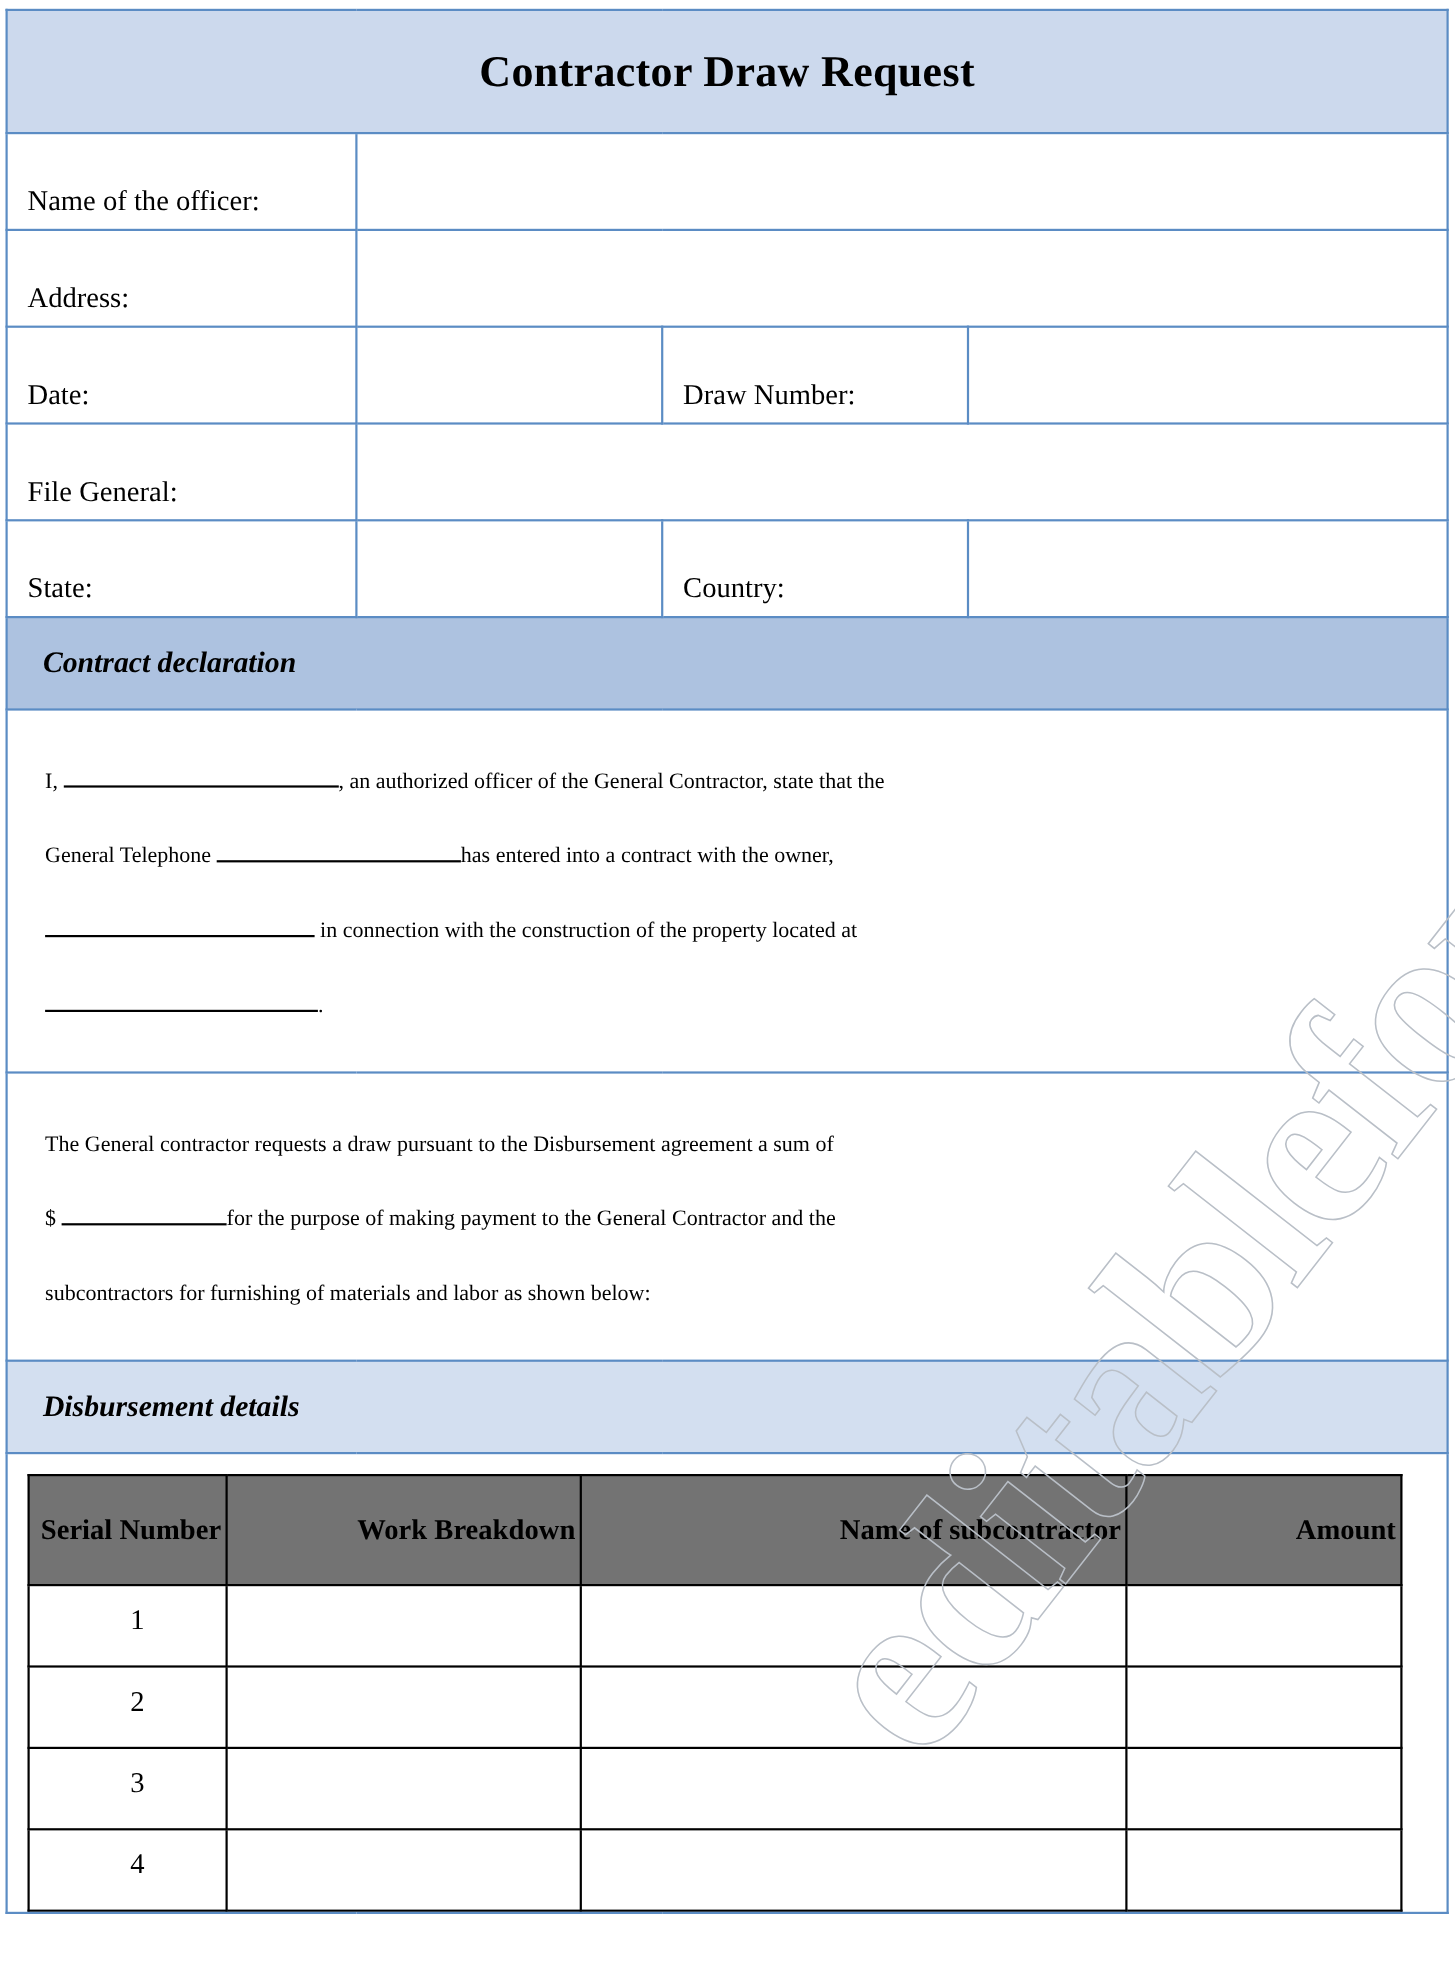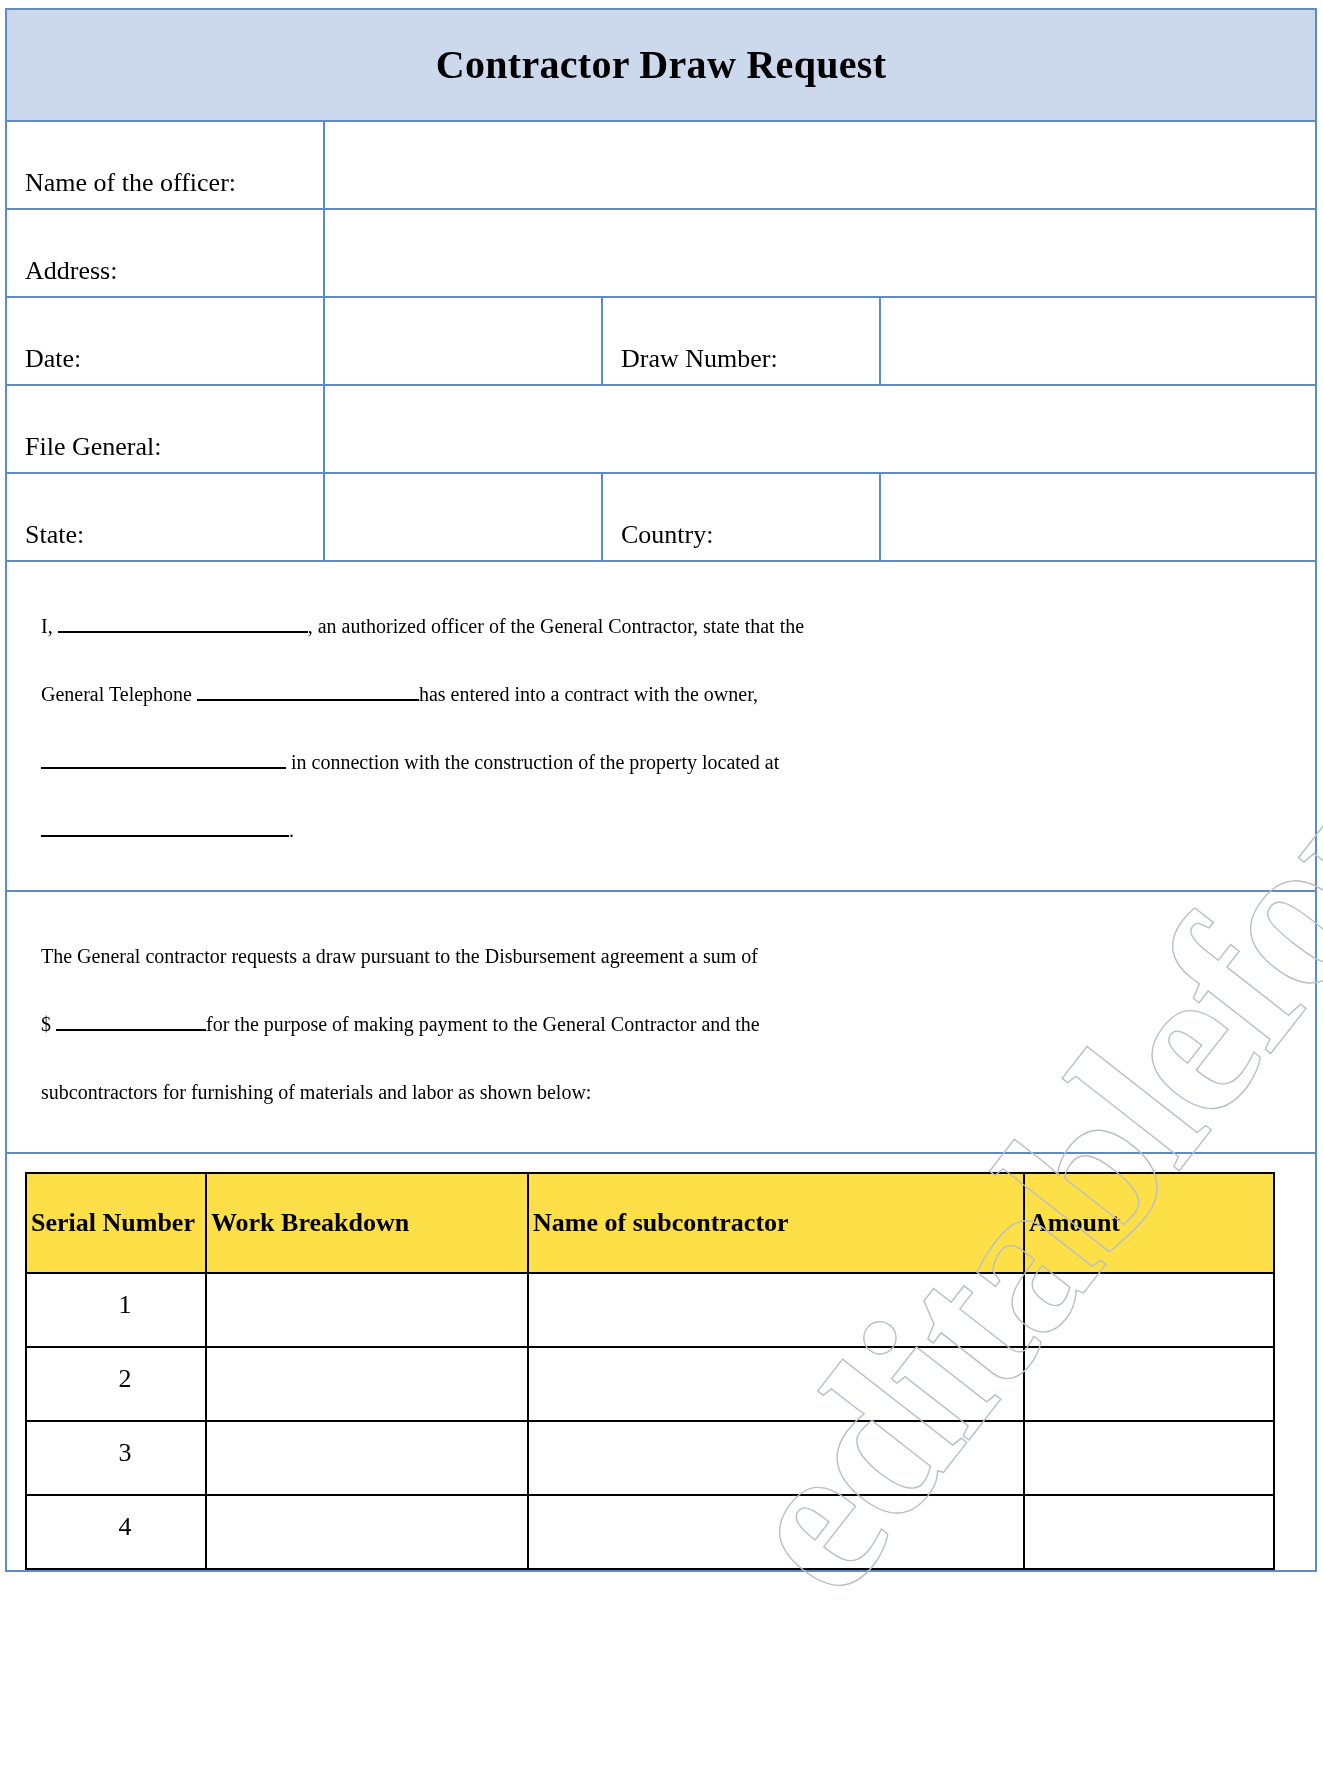--- a/index.html
+++ b/index.html
@@ -120,23 +120,23 @@
     margin: 18px 0 0 18px;
     border-collapse: collapse;
     table-layout: fixed;
   }
   table.dtbl th, table.dtbl td {
     border: 2px solid #000000;
     background: #ffffff;
     font-size: 26px;
   }
   table.dtbl th {
-    background: #fde047;
+    background: #737373;
     font-weight: bold;
-    text-align: left;
+    text-align: right;
     vertical-align: middle;
     height: 100px;
     padding: 6px 4px;
     line-height: 1.22;
   }
   table.dtbl td {
     height: 74px;
     text-align: center;
     vertical-align: middle;
   }
@@ -189,20 +189,25 @@
         <td class="blank" colspan="3"></td>
       </tr>
 
       <tr>
         <td> State:</td>
         <td class="blank"></td>
         <td>Country:</td>
         <td class="blank"></td>
       </tr>
 
+      <tr>
+        <td class="band-dark" colspan="4">
+          <span class="bl">Contract declaration</span>
+        </td>
+      </tr>
 
       <tr>
         <td class="para-cell" colspan="4">
           <div class="para-line">
             <span>I,</span>
             <span class="blk w1"></span><span>, an authorized officer of the General Contractor, state that the</span>
           </div>
           <div class="para-line">
             <span>General Telephone</span>
             <span class="blk w2"></span><span>has entered into a contract with the owner,</span>
@@ -221,20 +226,25 @@
         <td class="para-cell" colspan="4">
           <div class="para-line">The General contractor requests a draw pursuant to the Disbursement agreement a sum of</div>
           <div class="para-line">
             <span>$</span>
             <span class="blk w5"></span><span>for the purpose of making payment to the General Contractor and the</span>
           </div>
           <div class="para-line">subcontractors for furnishing of materials and labor as shown below:</div>
         </td>
       </tr>
 
+      <tr>
+        <td class="band-light" colspan="4">
+          <span class="bl">Disbursement details</span>
+        </td>
+      </tr>
 
       <tr>
         <td class="dtbl-wrap" colspan="4">
           <table class="dtbl">
             <colgroup>
               <col style="width:180px">
                 <col style="width:322px">
               <col style="width:496px">
                 <col style="width:250px">
             </colgroup>

